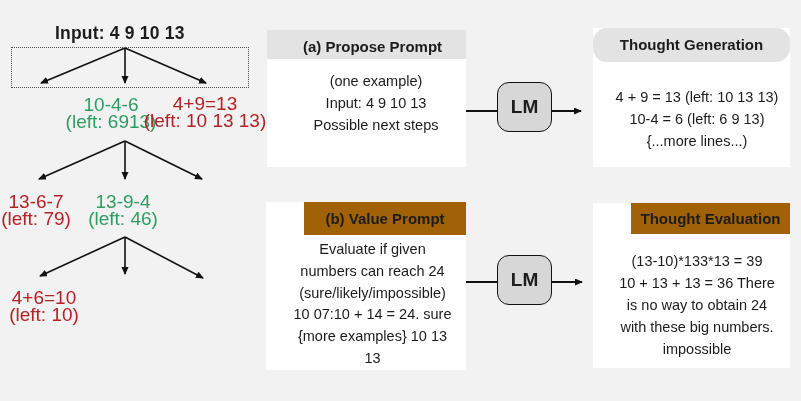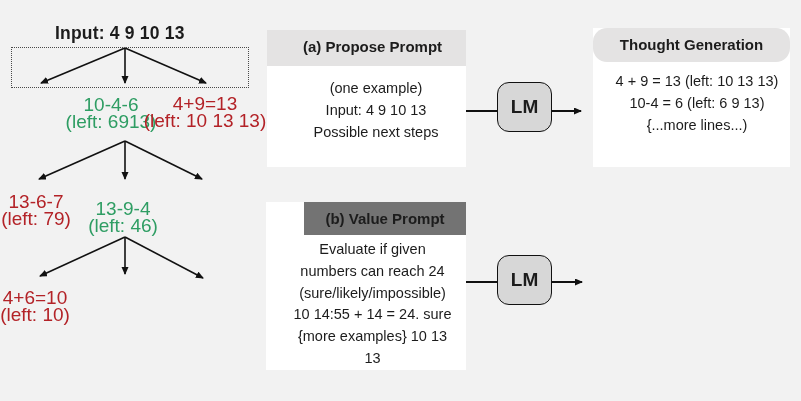--- a/index.html
+++ b/index.html
@@ -24,36 +24,36 @@
     text-align:center; white-space:pre-line;
   }
   .green { color:#2e9d63; }
   .red   { color:#b32227; }
 
   .panel { position:absolute; background:#ffffff; }
   .panel .hd {
     font-size:15px; font-weight:bold; text-align:center;
   }
   .hd-gray  { background:#e4e3e3; }
-  .hd-green { background:#737373;margin-left:38px; }
+  .hd-green { background:#a16207;margin-left:38px; }
   .panel .bd {
     font-size:14.5px; line-height:22px; white-space:pre-line;text-align:center;
   }
 
   .panel-a { left:267px; top:30px;  width:199px; height:137px; }
-  .panel-a .hd { height:36px; line-height:33px;padding-left:12px; }
+  .panel-a .hd { height:29px; line-height:33px;padding-left:12px; }
   .panel-a .bd { padding:11px 0 0 19px; }
 
   .panel-b { left:266px; top:202px; width:200px; height:168px; }
   .panel-b .hd { height:33px; line-height:33px; }
   .panel-b .bd { padding:4px 0 0 13px; line-height:21.8px; }
 
   .panel-c { left:593px; top:28px;  width:197px; height:139px; }
   .panel-c .hd { height:34px; line-height:34px;border-radius:14px; }
-  .panel-c .bd { padding:8px 0 0 11px; }
+  .panel-c .bd { padding:24px 0 0 11px; }
 
   .panel-d { left:593px; top:203px; width:197px; height:165px; }
   .panel-d .hd { height:31px; line-height:31px; }
   .panel-d .bd { padding:16px 0 0 11px; }
 
   .lm {
     position:absolute; width:55px; height:50px;
     background:#d7d7d7; border:1.5px solid #111; border-radius:12px;
     display:flex; align-items:center; justify-content:center;
     font-size:19px; font-weight:bold; box-sizing:border-box;
@@ -94,49 +94,57 @@
   <div class="input-label">Input: 4 9 10 13</div>
 
   <div class="dotted-box"></div>
 
   <div class="node green" style="left:111px; top:96px;">10-4-6
 (left: 6913)</div>
   <div class="node red" style="left:205px; top:95px;">4+9=13
 (left: 10 13 13)</div>
   <div class="node red" style="left:36px;  top:193px;">13-6-7
 (left: 79)</div>
-  <div class="node green" style="left:123px; top:200px;">13-9-4
+  <div class="node green" style="left:123px; top:193px;">13-9-4
 (left: 46)</div>
-  <div class="node red" style="left:35px;  top:289px;">4+6=10
+  <div class="node red" style="left:44px;  top:289px;">4+6=10
 (left: 10)</div>
 
   <div class="panel panel-a">
     <div class="hd hd-gray">(a) Propose Prompt</div>
     <div class="bd">(one example)
 Input: 4 9 10 13
 Possible next steps</div>
   </div>
 
   <div class="panel panel-b">
     <div class="hd hd-green">(b) Value Prompt</div>
     <div class="bd">Evaluate if given
 numbers can reach 24
 (sure/likely/impossible)
-10 14:55 + 14 = 24. sure
+10 07:10 + 14 = 24. sure
 {more examples} 10 13
 13</div>
   </div>
 
   <div class="panel panel-c">
     <div class="hd hd-gray">Thought Generation</div>
     <div class="bd">4 + 9 = 13 (left: 10 13 13)
 10-4 = 6 (left: 6 9 13)
 {...more lines...)</div>
   </div>
 
+  <div class="panel panel-d">
+    <div class="hd hd-green">Thought Evaluation</div>
+    <div class="bd">(13-10)*133*13 = 39
+10 + 13 + 13 = 36 There
+is no way to obtain 24
+with these big numbers.
+impossible</div>
+  </div>
 
   <div class="lm lm1">
     <span>LM</span>
   </div>
   <div class="lm lm2">
     <span>LM</span>
   </div>
 
 </div>
 

